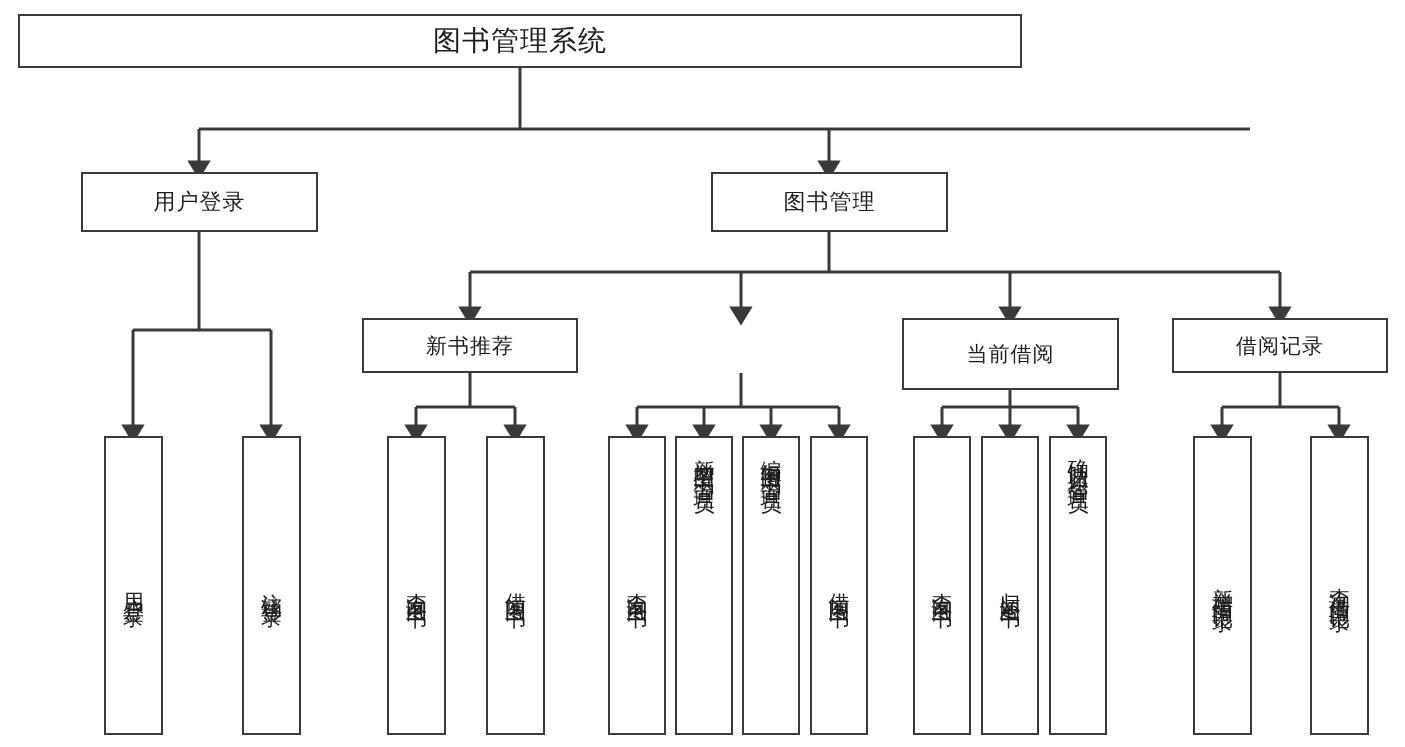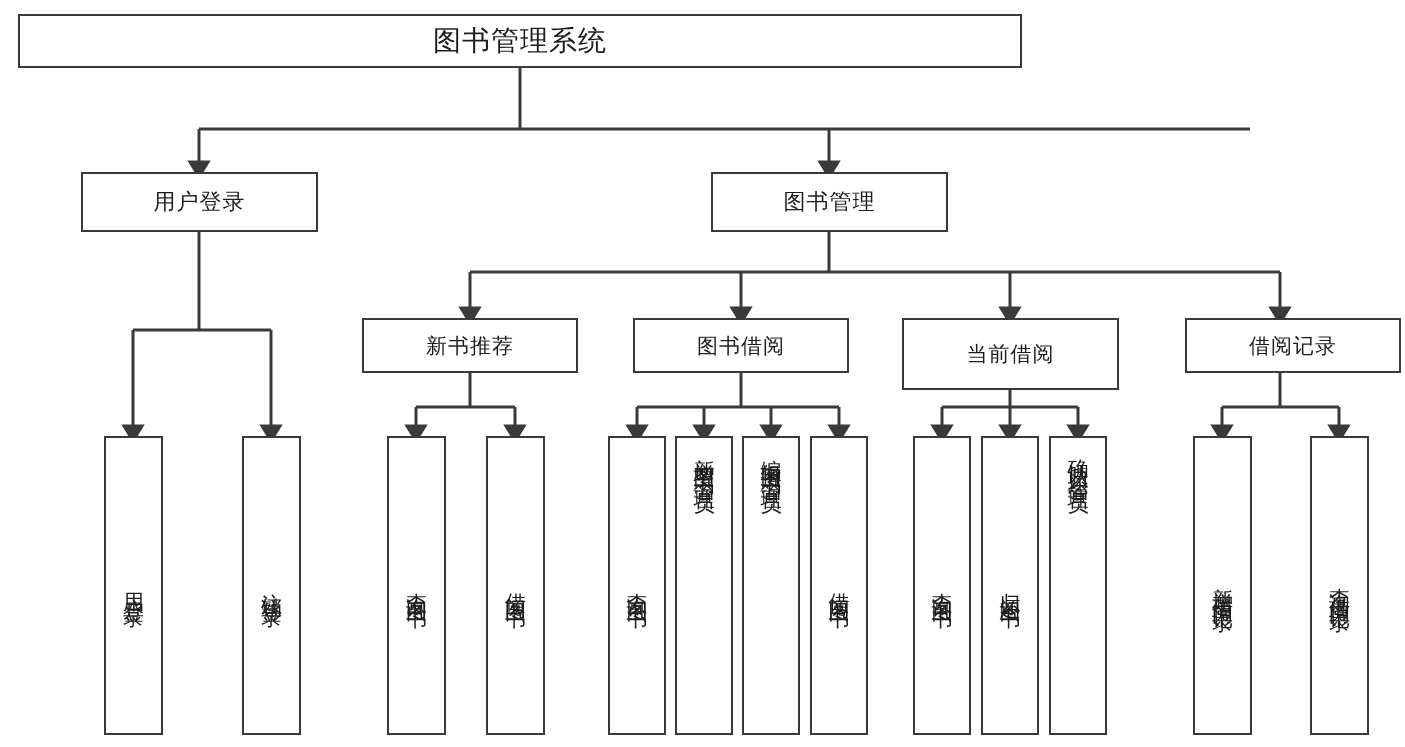--- a/index.html
+++ b/index.html
@@ -141,27 +141,24 @@
   <div class="node level2" style="left:81px; top:172px; width:237px; height:60px;">
     <span>用户登录</span>
   </div>
   <div class="node level2" style="left:711px; top:172px; width:237px; height:60px;">
     <span>图书管理</span>
   </div>
 
   <div class="node level3" style="left:362px; top:318px; width:216px; height:55px;">
     <span>新书推荐</span>
   </div>
-  <div class="node level3" style="left:633px; top:318px; width:216px; height:55px;">
-    <span>图书借阅</span>
-  </div>
   <div class="node level3" style="left:902px; top:318px; width:217px; height:72px;">
     <span>当前借阅</span>
   </div>
-  <div class="node level3" style="left:1172px; top:318px; width:216px; height:55px;margin-left:13px;">
+  <div class="node level3" style="left:1172px; top:318px; width:216px; height:55px;">
     <span>借阅记录</span>
   </div>
 
   <div class="node leaf centered" style="left:104px; top:436px; width:59px; height:299px;">
     <span class="vtext">用户登录</span>
   </div>
   <div class="node leaf centered" style="left:242px; top:436px; width:59px; height:299px;">
     <span class="vtext">注销登录</span>
   </div>
 

